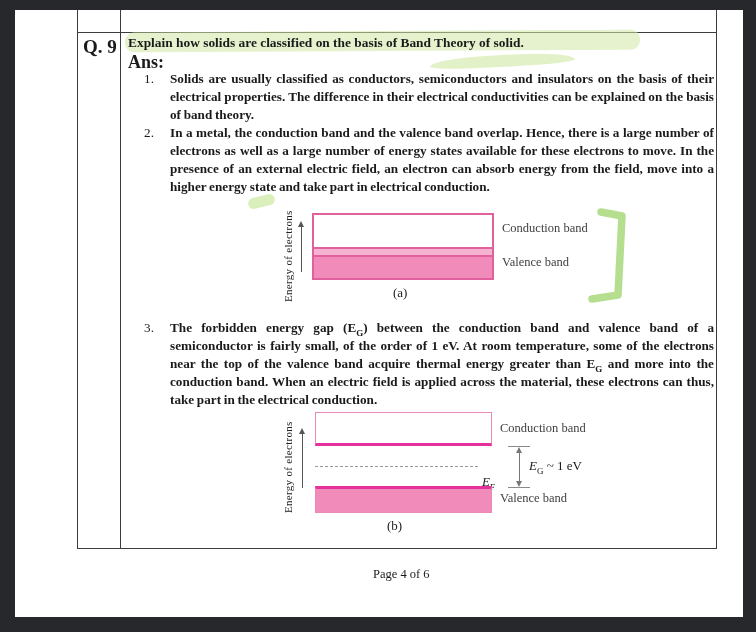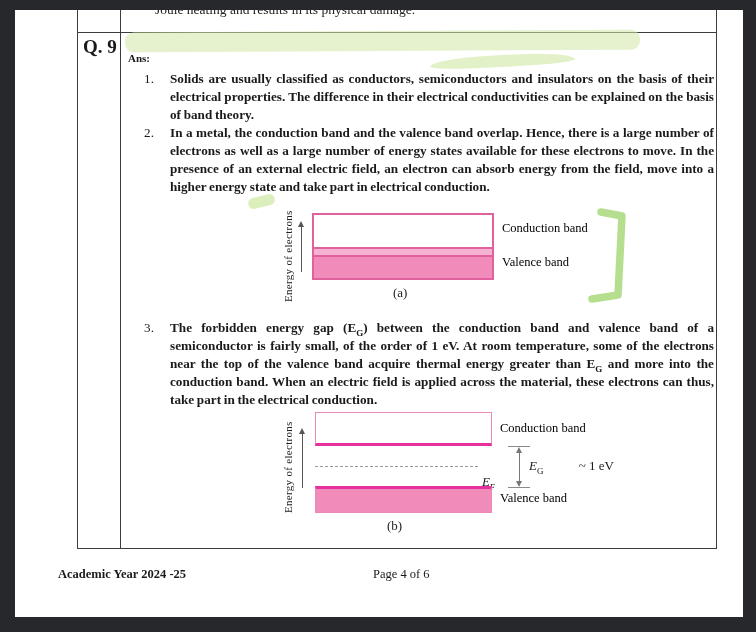--- a/index.html
+++ b/index.html
@@ -20,21 +20,21 @@
   .top-partial{
     position:absolute;left:140px;top:-8px;font-size:13.5px;color:#222;
     white-space:nowrap;
   }
   
   .qnum{position:absolute;left:68px;top:26px;font-weight:bold;font-size:19px;font-family:Liberation Serif, serif;}
   .qtext{
     position:absolute;left:113px;top:24px;width:575px;
     font-weight:bold;font-size:13.4px;line-height:18px;
   }
-  .ans-label{position:absolute;left:113px;top:42px;font-weight:bold;font-size:11px;}
+  .ans-label{position:absolute;left:113px;top:42px;font-weight:bold;font-size:18px;}
   .list{position:absolute;left:113px;width:586px;font-size:13.2px;line-height:18px;word-spacing:-0.6px;}
   .li{display:flex;}
   .li .num{flex:0 0 42px;text-align:center;}
   .li .litext{flex:1;text-align:justify;font-weight:bold;}
   sub{font-size:9px;line-height:0;}
   
   .hl{position:absolute;background:#cfe8a4;opacity:0.55;border-radius:9px;}
   .green-dash{
     position:absolute;left:233px;top:186px;width:27px;height:11px;
     background:#d5ecb0;opacity:0.85;border-radius:6px;transform:rotate(-14deg);
@@ -47,21 +47,21 @@
   .v-arrow{position:absolute;width:1px;background:#555;}
   .tri-up{position:absolute;width:0;height:0;border-left:3px solid transparent;border-right:3px solid transparent;border-bottom:6px solid #555;}
   .bandbox-a{
     position:absolute;left:297px;top:203px;width:182px;height:67px;
     border:2px solid #e0619e;box-sizing:border-box;
     display:flex;flex-direction:column;background:#ffffff;
   }
   .bandbox-a .cb{flex:1;background:#ffffff;}
   .bandbox-a .strip{height:6px;background:#f6b3d1;border-top:2px solid #e0619e;border-bottom:2px solid #e0619e;}
   .bandbox-a .vb{height:21px;background:#f08bba;}
-  .band-label{position:absolute;font-size:12.5px;color:#000000;white-space:nowrap;}
+  .band-label{position:absolute;font-size:12.5px;color:#404040;white-space:nowrap;}
   .caption{position:absolute;font-size:13px;color:#222;}
   .cb-box-b{
     position:absolute;left:300px;top:402px;width:177px;height:34px;box-sizing:border-box;
     background:#ffffff;border:1.5px solid #ea8ab5;border-bottom:3px solid #e6309b;
   }
   .vb-box-b{
     position:absolute;left:300px;top:476px;width:177px;height:27px;box-sizing:border-box;
     background:#f08bba;border:1.5px solid #ea8ab5;border-top:3.5px solid #e6309b;
   }
   .dashed{position:absolute;left:300px;top:456px;width:163px;height:0;border-top:1.5px dashed #9a9a9a;}
@@ -74,32 +74,32 @@
   .gap-label .e{font-style:italic;}
   
   .footer-left{position:absolute;left:43px;top:557px;font-weight:bold;font-size:12.5px;}
   .footer-center{position:absolute;left:358px;top:557px;font-weight:normal;font-size:12.5px;}
 </style>
 </head>
 <body>
 
 <div class="page">
 
-  <div class="top-partial">Joule heating and results in its physical damage.</div>
 
   <div class="line" style="left:62px;top:0;width:1px;height:538px;"></div>
   <div class="line" style="left:105px;top:0;width:1px;height:538px;"></div>
   <div class="line" style="left:701px;top:0;width:1px;height:538px;"></div>
   <div class="line" style="left:62px;top:22px;width:640px;height:1px;"></div>
   <div class="line" style="left:62px;top:538px;width:640px;height:1px;"></div>
 
   <div class="hl" style="left:110px;top:21px;width:515px;height:20px;transform:rotate(-0.3deg);"></div>
   <div class="hl" style="left:415px;top:45px;width:145px;height:12px;border-radius:50% 50% 50% 50% / 80% 80% 40% 40%;transform:rotate(-3deg);opacity:0.6;"></div>
 
   <div class="qnum">Q. 9</div>
+  <div class="qtext">Explain how solids are classified on the basis of Band Theory of solid.</div>
   <div class="ans-label">Ans:</div>
 
   <div class="list" style="top:60px;">
     <div class="li">
       <span class="num">1.</span>
       <div class="litext">Solids are usually classified as conductors, semiconductors and insulators on the basis of their electrical properties. The difference in their electrical conductivities can be explained on the basis of band theory.</div>
     </div>
     <div class="li">
       <span class="num">2.</span>
       <div class="litext">In a metal, the conduction band and the valence band overlap. Hence, there is a large number of electrons as well as a large number of energy states available for these electrons to move. In the presence of an external electric field, an electron can absorb energy from the field, move into a higher energy state and take part in electrical conduction.</div>
@@ -139,22 +139,21 @@
   <div class="cb-box-b"></div>
   <div class="dashed"></div>
   <div class="fermi"><span>E</span><sub style="font-style:normal;">F</sub></div>
   <div class="vb-box-b"></div>
 
   <div class="gap-tick" style="left:493px;top:436px;"></div>
   <div class="gap-tick" style="left:493px;top:477px;"></div>
   <div class="gtri-up"></div>
   <div class="gap-line"></div>
   <div class="gtri-down"></div>
-  <div class="gap-label"><span class="e">E</span><sub>G</sub><span style="white-space:pre;margin-left:32px;"> ~ 1 eV</span></div>
+  <div class="gap-label"><span class="e">E</span><sub>G</sub><span style="white-space:pre;"> ~ 1 eV</span></div>
 
   <span class="band-label" style="left:485px;top:411px;">Conduction band</span>
   <span class="band-label" style="left:485px;top:481px;">Valence band</span>
   <span class="caption" style="left:372px;top:508px;">(b)</span>
 
-  <div class="footer-left">Academic Year 2024 -25</div>
   <div class="footer-center">Page 4 of 6</div>
 
 </div>
 
 </body></html>

